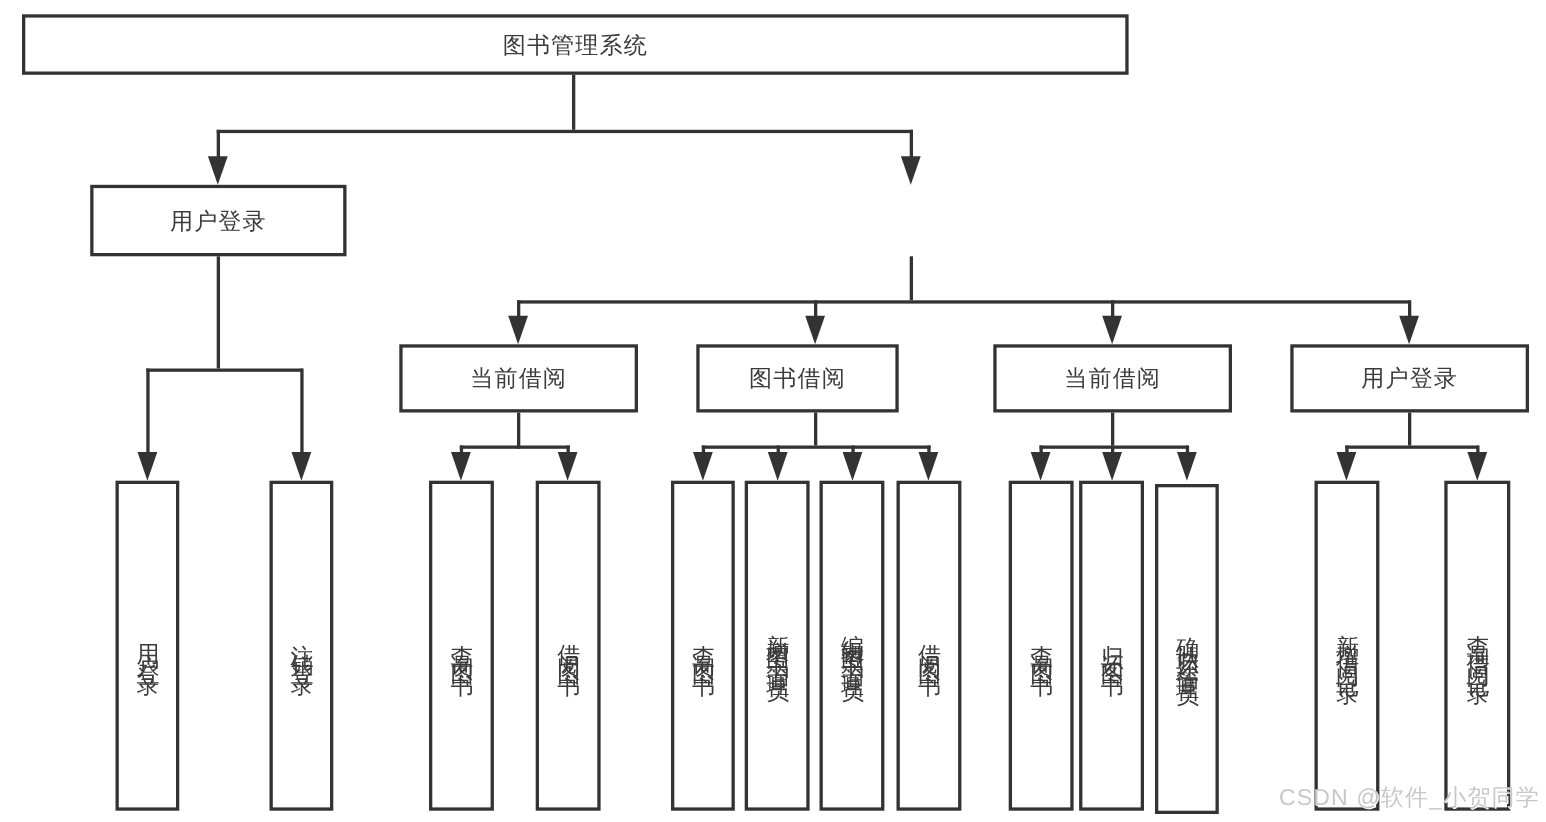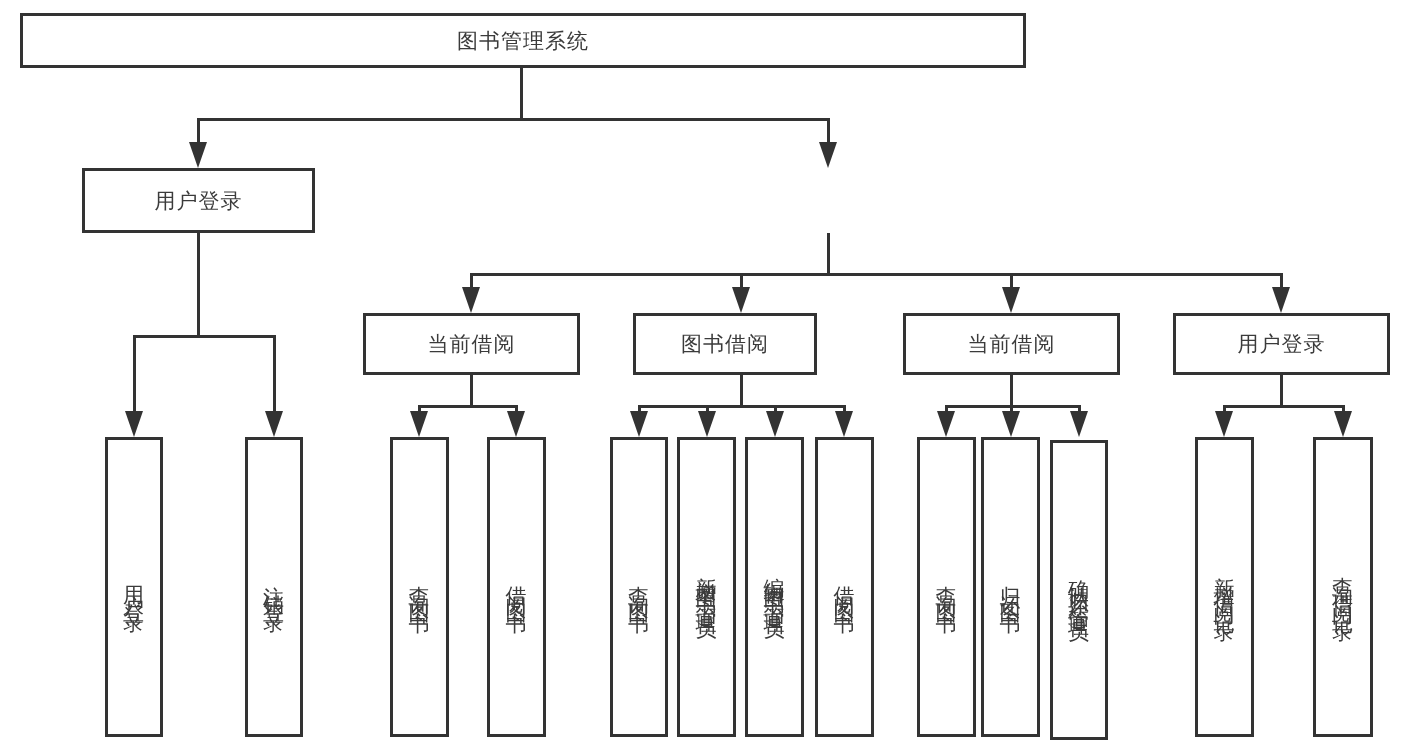--- a/index.html
+++ b/index.html
@@ -123,14 +123,15 @@
   <div class="box vbox" style="left:745px;top:437px;width:59px;height:300px;letter-spacing:6px;">编辑图书（管理员）</div>
   <div class="box vbox" style="left:815px;top:437px;width:59px;height:300px;">借阅图书</div>
 
   <div class="box vbox" style="left:917px;top:437px;width:59px;height:300px;">查询图书</div>
   <div class="box vbox" style="left:981px;top:437px;width:59px;height:300px;">归还图书</div>
   <div class="box vbox" style="left:1050px;top:440px;width:58px;height:300px;letter-spacing:6px;">确认归还（管理员）</div>
 
   <div class="box vbox" style="left:1195px;top:437px;width:59px;height:300px;">新增借阅记录</div>
   <div class="box vbox" style="left:1313px;top:437px;width:60px;height:300px;">查询借阅记录</div>
 
+  <div class="watermark">CSDN @软件_小贺同学</div>
 
 </div>
 
 </body></html>

